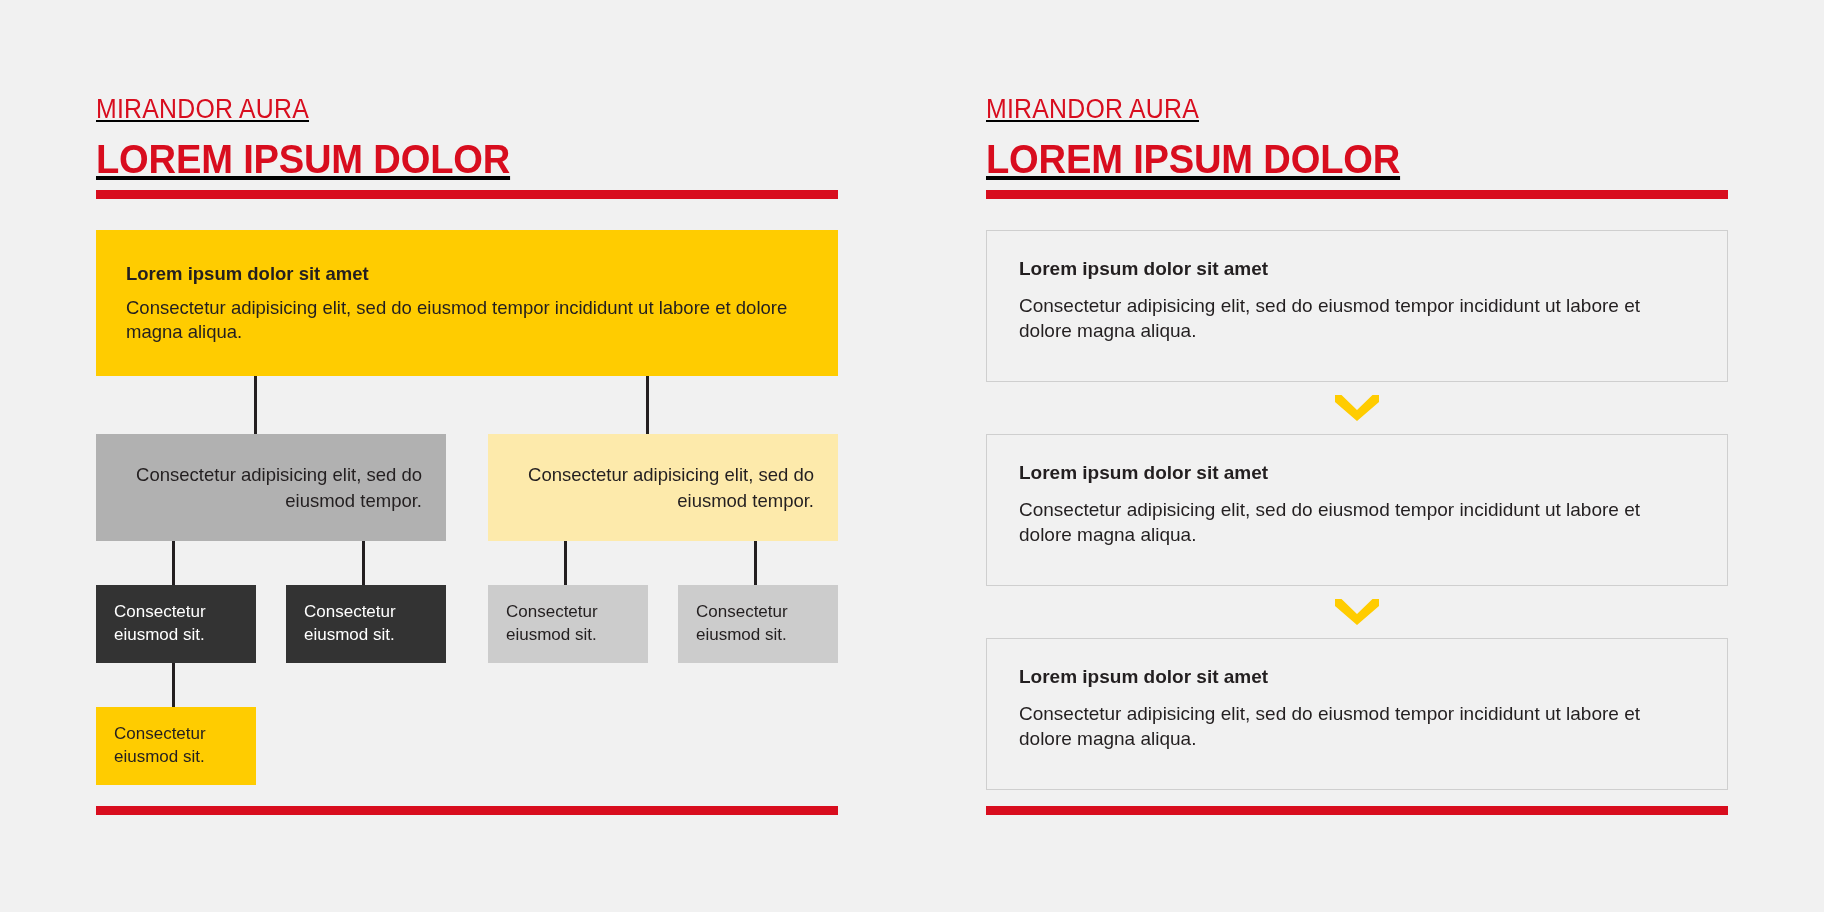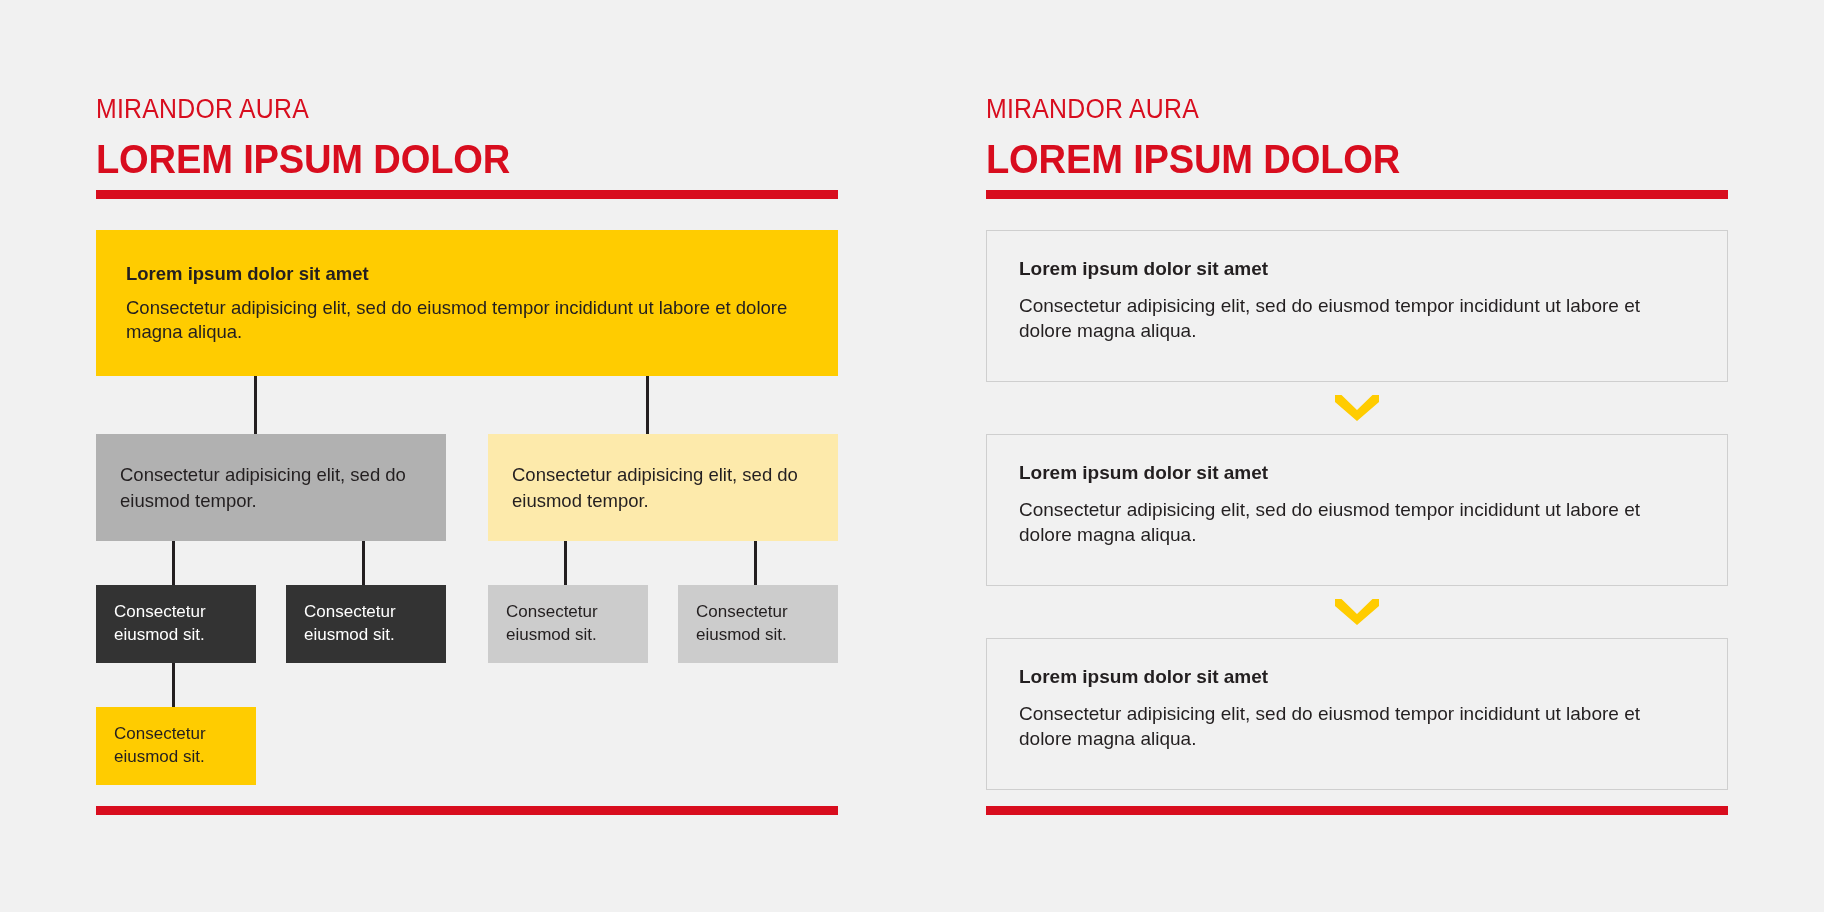--- a/index.html
+++ b/index.html
@@ -29,20 +29,21 @@
   }
   #panel-left  { left: 96px;  width: 742px; }
   #panel-right { left: 986px; width: 742px; }
 
   
   .panel-header {
     position: absolute;
     top: 96px;
     left: 0;
     width: 100%;
+    text-decoration: underline;
   }
   .eyebrow {
     font-size: 27px;
     letter-spacing: 0.01em;
     color: #d80d1e;
     font-weight: 400;
     line-height: 1;
     margin: 0;
     white-space: nowrap;
     transform: scaleX(0.92);
@@ -112,20 +113,21 @@
     width: 742px; height: 146px;
     background: #ffcc00;
     padding: 0 30px;
   }
   
   .node-l2 {
     top: 204px;
     width: 350px;
     height: 107px;
     padding: 0 24px;
+    text-align: right;
   }
   .node-l2 .node-body { font-size: 18.5px; line-height: 1.38; }
   #node-l2-a { left: 0px;   background: #b1b1b1; }
   #node-l2-b { left: 392px; background: #fdeaab; }
 
   
   .node-l3 {
     top: 355px;
     width: 160px;
     height: 78px;

